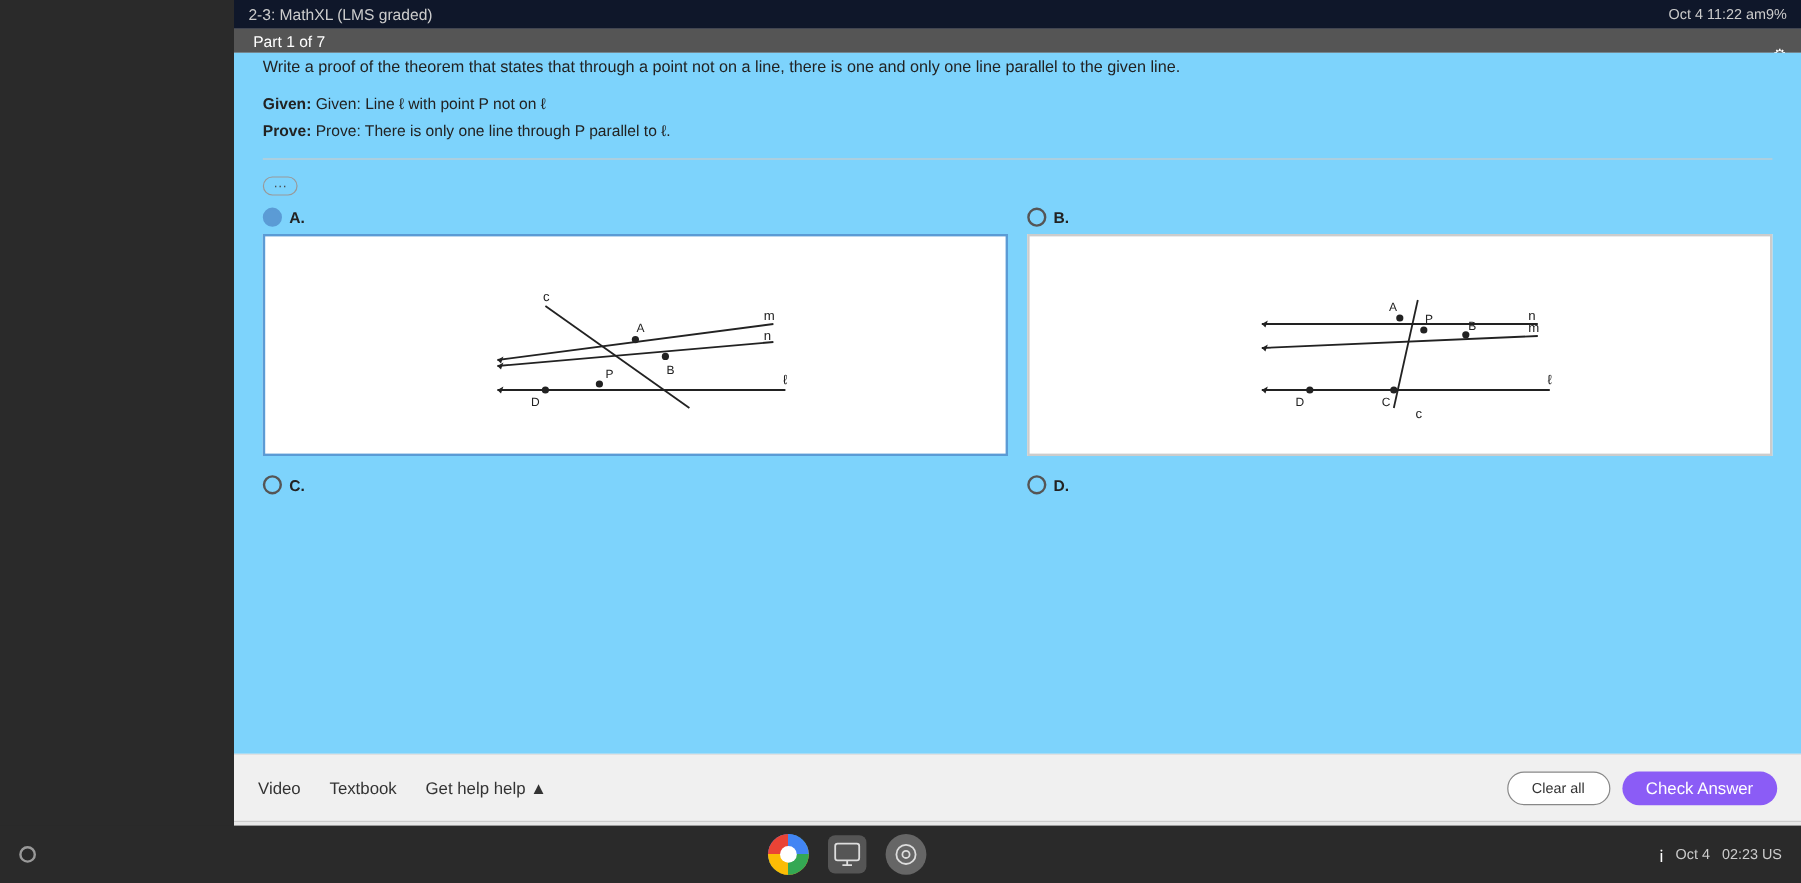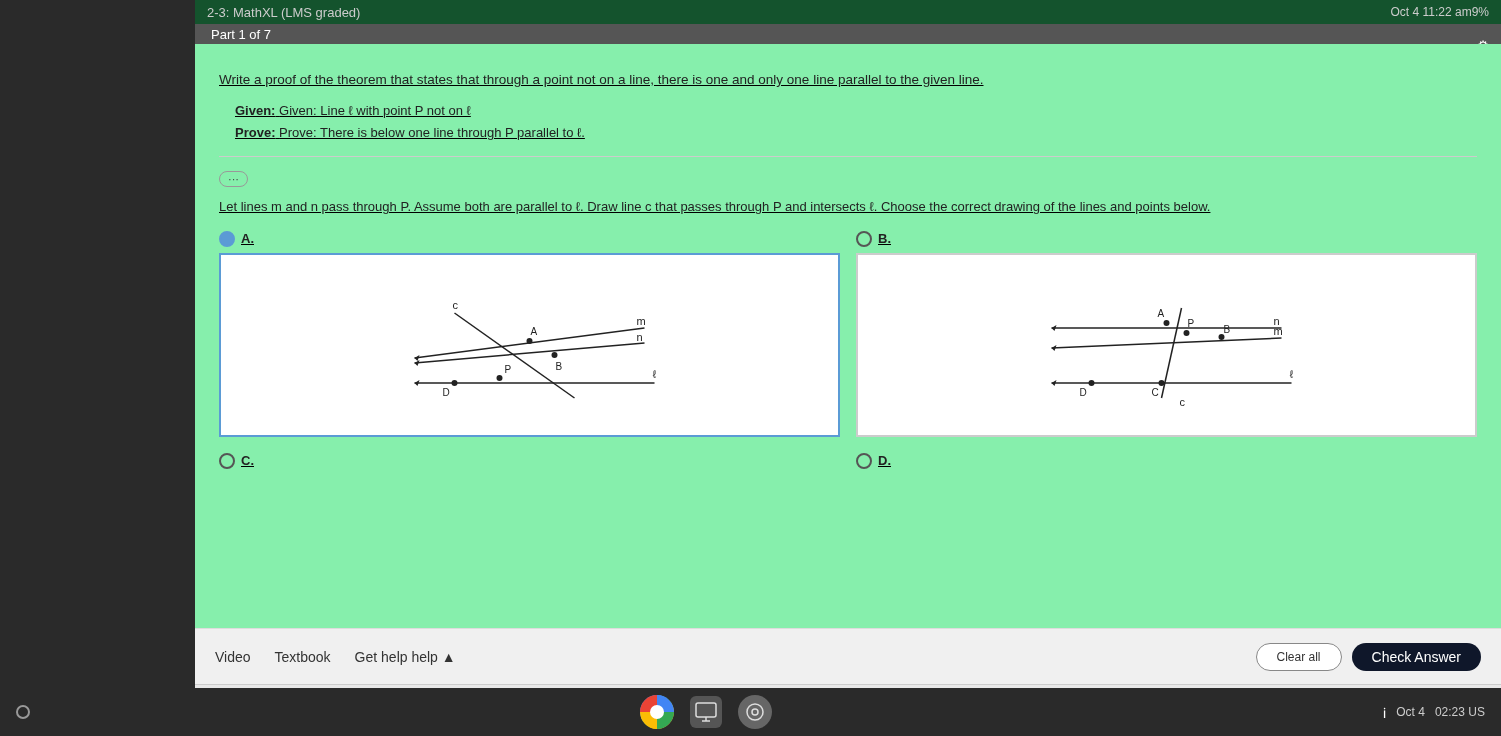--- a/index.html
+++ b/index.html
@@ -26,21 +26,21 @@
       left: 195px; top: 0;
       width: 1306px;
       height: 736px;
       background: #f5f5f5;
       display: flex;
       flex-direction: column;
     }
 
     
     .top-bar {
-      background: #14532d;
+      background: #0f172a;
       height: 18px;
       display: flex;
       align-items: center;
       justify-content: space-between;
       padding: 12px 12px;
       flex-shrink: 0;
     }
     .top-bar-title {
       color: #ccc;
       font-size: 13px;
@@ -71,37 +71,35 @@
       position: absolute;
       right: 12px;
       top: 38px;
       color: #999;
       font-size: 16px;
       cursor: pointer;
     }
 
     
     .question-area {
-      background: #86efac;
+      background: #7dd3fc;
       flex: 1;
       overflow-y: auto;
-      padding: 26px 24px 12px 24px;
+      padding: 2px 24px 12px 24px;
       position: relative;
-      text-decoration: underline;
     }
 
     .question-text {
       font-size: 13.5px;
       color: #222;
       margin-bottom: 10px;
       line-height: 1.5;
     }
 
     .given-prove {
-      margin-left: 16px;
       font-size: 13px;
       color: #222;
       line-height: 1.7;
     }
 
     .given-prove strong {
       font-weight: bold;
     }
 
     .divider {
@@ -211,21 +209,21 @@
       border: 1px solid #888;
       background: #fff;
       border-radius: 20px;
       padding: 6px 20px;
       font-size: 12px;
       color: #333;
       cursor: pointer;
     }
 
     .btn-check {
-      background: #0f172a;
+      background: #8b5cf6;
       border: none;
       border-radius: 20px;
       padding: 6px 20px;
       font-size: 14px;
       color: #fff;
       cursor: pointer;
     }
 
     
     .nav-bar {
@@ -366,28 +364,27 @@
     <span>Part 1 of 7</span>
     <span class="gear-icon">⚙</span>
   </div>
 
   <div class="question-area">
 
     <p class="question-text">Write a proof of the theorem that states that through a point not on a line, there is one and only one line parallel to the given line.</p>
 
     <div class="given-prove">
       <p><strong>Given:</strong> <span>Given: Line ℓ with point P not on ℓ</span></p>
-      <p><strong>Prove:</strong> <span>Prove: There is below one line through P parallel to ℓ.</span></p>
+      <p><strong>Prove:</strong> <span>Prove: There is only one line through P parallel to ℓ.</span></p>
     </div>
 
     <hr class="divider">
 
     <div class="more-btn">···</div>
 
-    <p class="instruction-text">Let lines m and n pass through P. Assume both are parallel to ℓ. Draw line c that passes through P and intersects ℓ. Choose the correct drawing of the lines and points below.</p>
 
     
     <div class="choices-row">
 
       <div class="choice-item">
         <div class="choice-label-row">
           <div class="radio-circle" style="background:#5b9bd5; border-color:#5b9bd5;"></div>
           <span class="choice-letter">A.</span>
         </div>
         <div class="diagram-box">

